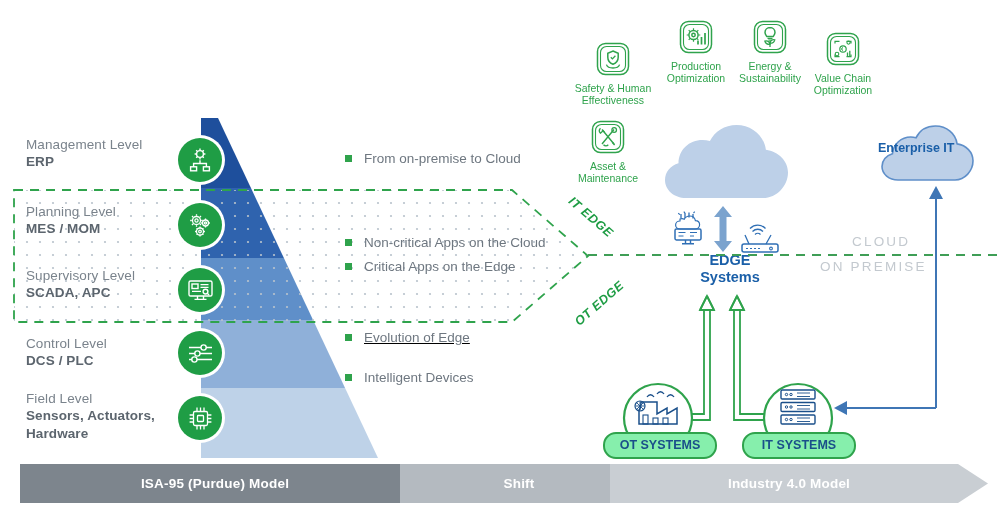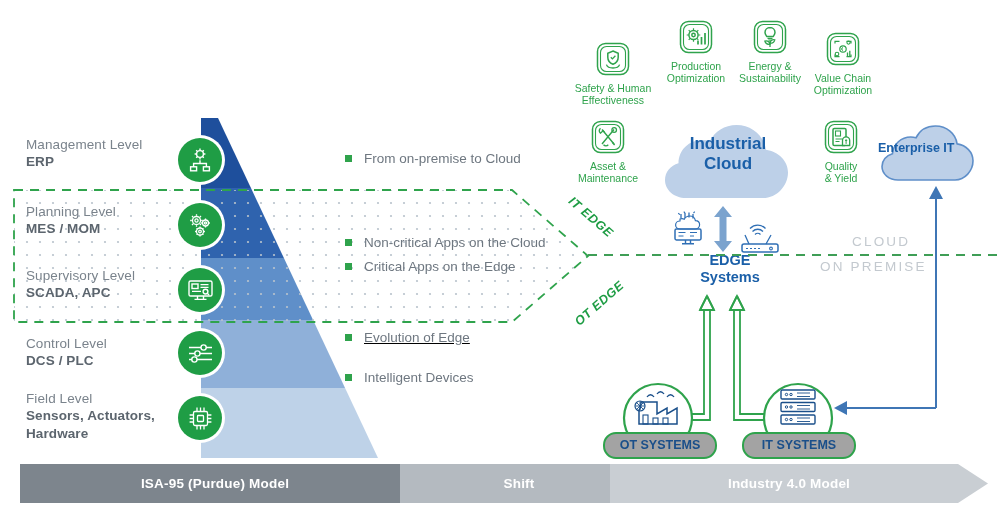--- a/index.html
+++ b/index.html
@@ -65,21 +65,21 @@
   
   .edge-sys-label {
     position:absolute; left:672px; top:252px; width:116px; text-align:center;
     color:#1a5fa8; font-weight:700; font-size:14.5px; line-height:17px;
   }
 
   
   .cloud-side { position:absolute; color:#c3c9cf; font-size:13.5px; letter-spacing:2.2px; }
   .sys-pill {
     position:absolute; border:2px solid #2fa34c; border-radius:13px;
-    background:#a3a3a3; color:#1a4f8a; font-weight:700; font-size:12.5px;
+    background:#86efac; color:#1a4f8a; font-weight:700; font-size:12.5px;
     padding:4px 9px 5px 9px; white-space:nowrap; text-align:center;
   }
 
   
   .banner { position:absolute; left:20px; top:464px; height:39px; }
   .banner-seg { position:absolute; top:0; height:39px; display:flex;
                 align-items:center; justify-content:center; }
   .banner-seg span { color:#ffffff; font-weight:700; font-size:13.5px; letter-spacing:.2px; }
 </style>
 </head>
@@ -296,41 +296,24 @@
         <path d="M11.5 10.2c-1.4 1.4-1.4 3.6 0 5l2.6-2.5 1.4 1.4" stroke-width="1.3"></path>
         <path d="M14.5 26.8c1.4 1.4 3.5 1.3 4.8-.1" stroke-width="1.3"></path>
         <circle cx="25.2" cy="12" r="2.3" stroke-width="1.3"></circle>
         <path d="M23.3 24.2l2.3 2.8" stroke-width="1.4"></path>
       </svg>
     </div>
     <div class="cap" style="white-space:pre-line;">Asset &amp;
 Maintenance</div>
   </div>
 
-  <div class="app-icon" style="left:793px; top:118px;">
-    <div class="glyph-box">
-      <svg width="38" height="38" viewBox="0 0 38 38" fill="none" stroke="#2fa34c" stroke-width="1.5">
-        <rect x="3.5" y="3.5" width="31" height="31" rx="8"></rect>
-        <rect x="6.5" y="6.5" width="25" height="25" rx="6" stroke-width="1.1"></rect>
-        <rect x="11" y="10.5" width="13" height="17" rx="1.3"></rect>
-        <rect x="13.5" y="13" width="5" height="5" stroke-width="1.1"></rect>
-        <path d="M13.5 21h7M13.5 23.5h4" stroke-width="1.1"></path>
-        <path d="M20.5 22.5c0-2 1.6-3.6 3.6-3.6s3.6 1.6 3.6 3.6v5h-7.2z" stroke-width="1.3" fill="#fff"></path>
-        <path d="M24.1 21.3v4.6M23 22.4h2.2" stroke-width="1"></path>
-      </svg>
-    </div>
-    <div class="cap" style="white-space:pre-line;">Quality
-&amp; Yield</div>
-  </div>
 
   <svg class="ind-cloud" viewBox="0 0 160 92" width="160" height="92">
     <path d="M38 88c-12 0-21-8-21-18 0-8 5.5-14.5 13.5-16.8C30.5 40 41 30 54.5 30c2.6 0 5.1.4 7.4 1.1C66.6 21.6 76.6 15 88.5 15c15.2 0 27.7 10.8 29.4 24.8C130.5 41.6 140 51 140 62.4c0 13-11 25.6-25 25.6H38z" fill="#bdd0e8"></path>
   </svg>
-  <div class="ind-cloud-label" style="white-space:pre-line;">Industrial
-Cloud</div>
 
   <svg class="ent-cloud" viewBox="0 0 116 68" width="116" height="68">
     <path d="M20 64c-9 0-16-6-16-13.5 0-6 4.2-11 10.4-12.7C15.4 28 23.2 21 32.8 21c1.8 0 3.6.3 5.2.8C41.6 14.6 48.8 10 57.5 10c11.1 0 20.3 7.7 21.6 17.9C88.2 29.3 95 36 95 44.8 95 54.7 86.9 64 77 64H20z" fill="#bdd0e8" stroke="#5f8fc9" stroke-width="1.6"></path>
   </svg>
   <div class="ent-cloud-label">Enterprise IT</div>
 
   <span style="position:absolute; left:672px; top:210px;">
     <svg width="34" height="38" viewBox="0 0 34 38" fill="none" stroke="#2f6fb5" stroke-width="1.5">
       <path d="M8 11c-2.5 0-4.4 1.8-4.4 4s1.9 4 4.4 4h15c2.6 0 4.6-1.9 4.6-4.2 0-2.2-1.8-4-4.2-4.1-.5-2.7-2.9-4.7-5.8-4.7-2.3 0-4.3 1.3-5.3 3.2-.7-.4-1.5-.6-2.3-.6-.8 0-1.6.2-2 .4z" stroke-width="1.2"></path>
       <path d="M9 8.5V4M13 8V3M17 7.5V2.5M21 8.5V4" stroke-width="1.3"></path>

